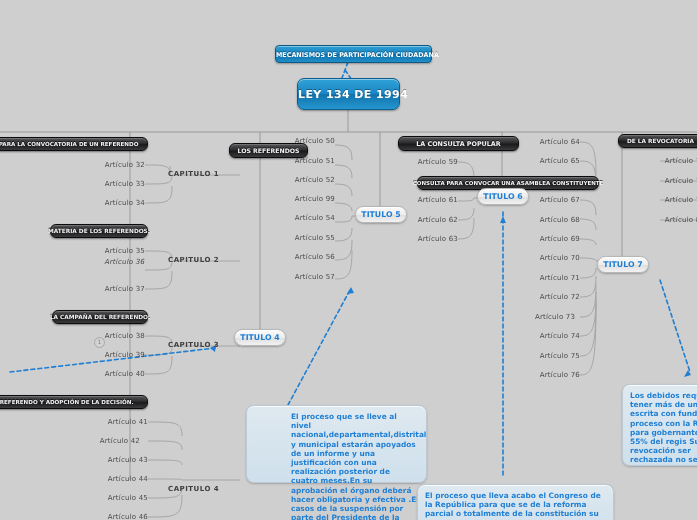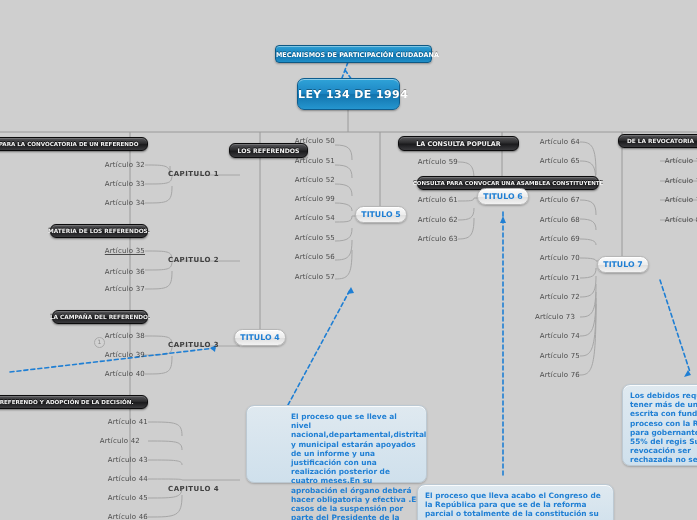--- a/index.html
+++ b/index.html
@@ -244,22 +244,22 @@
 
   <div class="node chapter" style="left:168px;top:170px;">CAPITULO 1</div>
   <div class="node chapter" style="left:168px;top:256px;">CAPITULO 2</div>
   <div class="node chapter" style="left:168px;top:341px;">CAPITULO 3</div>
   <div class="node chapter" style="left:168px;top:485px;">CAPITULO 4</div>
 
   <div class="node leaf" style="left:95px;top:161px;width:50px;">Artículo 32</div>
   <div class="node leaf" style="left:95px;top:180px;width:50px;">Artículo 33</div>
   <div class="node leaf" style="left:95px;top:199px;width:50px;">Artículo 34</div>
 
-  <div class="node leaf" style="left:95px;top:247px;width:50px;text-decoration:underline;">Artículo 35</div>
-  <div class="node leaf" style="left:95px;top:268px;width:50px;">Artículo 36</div>
+  <div class="node leaf" style="left:95px;top:247px;width:50px;">Artículo 35</div>
+  <div class="node leaf" style="left:95px;top:258px;width:50px;font-style:italic;">Artículo 36</div>
   <div class="node leaf" style="left:95px;top:285px;width:50px;">Artículo 37</div>
 
   <div class="node leaf" style="left:95px;top:332px;width:50px;">Artículo 38</div>
   <div class="node leaf" style="left:95px;top:351px;width:50px;">Artículo 39</div>
   <div class="node leaf" style="left:95px;top:370px;width:50px;">Artículo 40</div>
 
   <div class="node leaf" style="left:98px;top:418px;width:50px;">Artículo 41</div>
   <div class="node leaf" style="left:90px;top:437px;width:50px;">Artículo 42</div>
   <div class="node leaf" style="left:98px;top:456px;width:50px;">Artículo 43</div>
   <div class="node leaf" style="left:98px;top:475px;width:50px;">Artículo 44</div>

